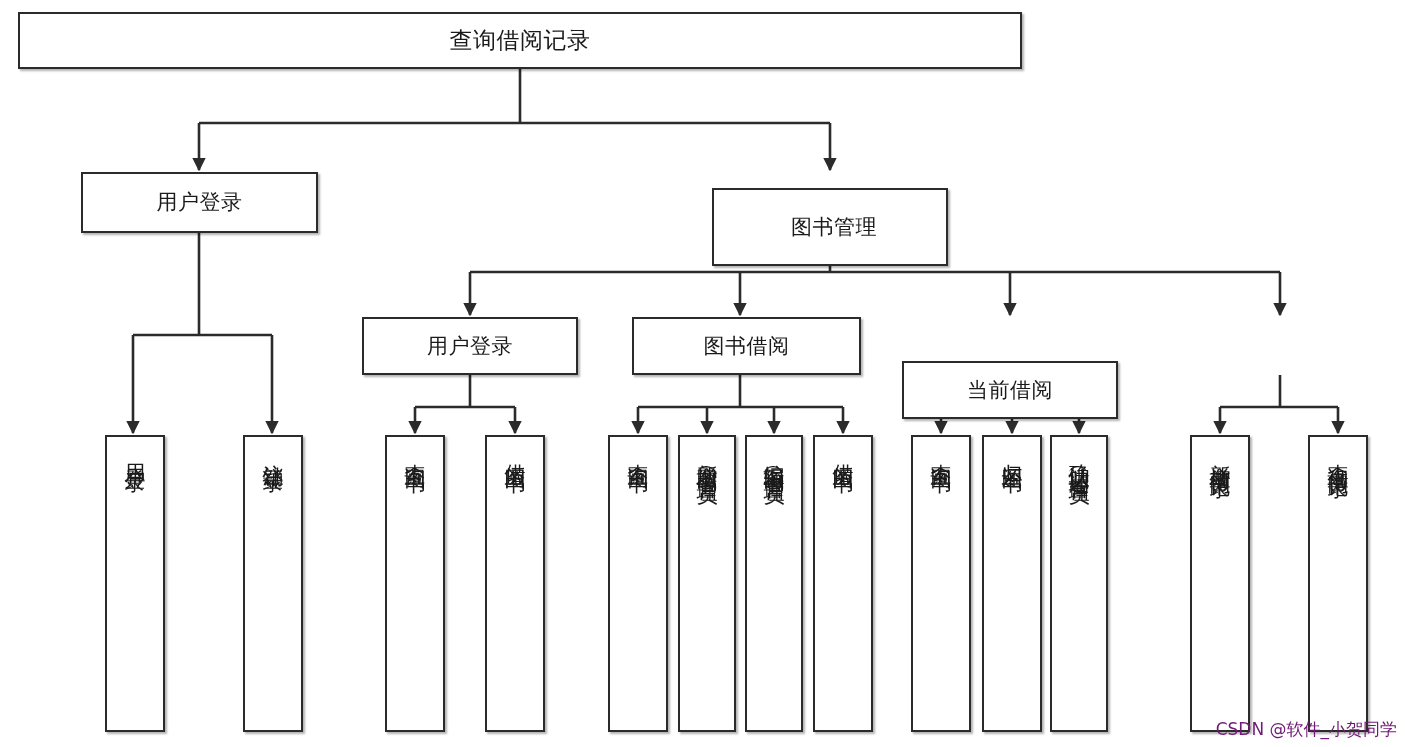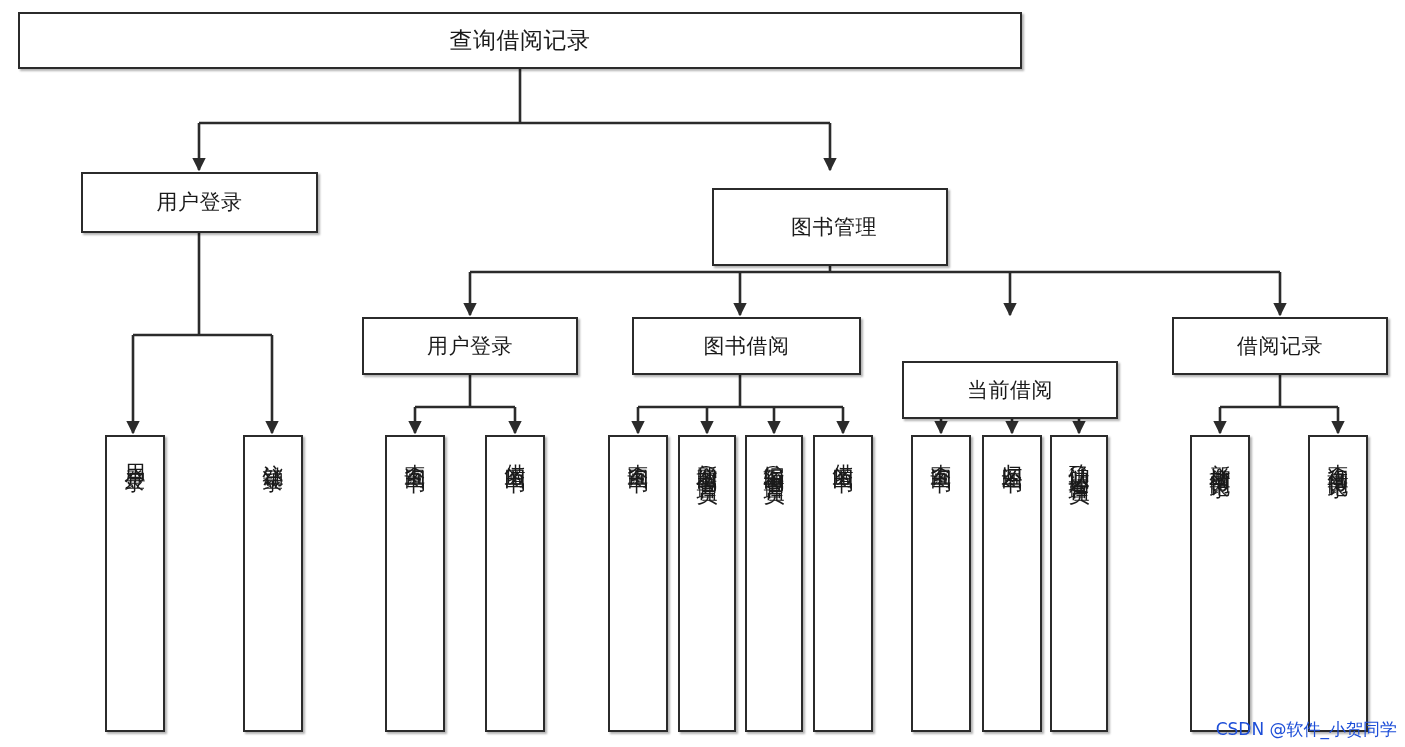--- a/index.html
+++ b/index.html
@@ -61,21 +61,21 @@
   .node.root .label  { font-size: 23px; }
   .node.lvl2 .label  { font-size: 21px; }
   .node.lvl3 .label  { font-size: 21px; }
   .node.leaf .label  { font-size: 21px; }
 
   #watermark {
     position: absolute;
     right: 8px;
     bottom: 6px;
     font-size: 17px;
-    color: #1d4ed8;
+    color: #701a75;
     z-index: 5;
     white-space: nowrap;
     font-family: "DejaVu Sans", "Liberation Sans", sans-serif;
     text-align: right;
   }
 </style>
 </head>
 <body>
 
 <div id="canvas">
@@ -146,23 +146,20 @@
 
   <div class="node lvl3 horiz" style="left:362px;top:317px;width:216px;height:58px;">
     <span class="label">用户登录</span>
   </div>
   <div class="node lvl3 horiz" style="left:632px;top:317px;width:229px;height:58px;">
     <span class="label">图书借阅</span>
   </div>
   <div class="node lvl3 horiz" style="left:902px;top:317px;width:216px;height:58px;margin-top:44px;">
     <span class="label">当前借阅</span>
   </div>
-  <div class="node lvl3 horiz" style="left:1172px;top:317px;width:216px;height:58px;">
-    <span class="label">借阅记录</span>
-  </div>
 
   <div class="node leaf vert" style="left:105px;top:435px;width:60px;height:297px;">
     <span class="label">用户登录</span>
   </div>
   <div class="node leaf vert" style="left:243px;top:435px;width:60px;height:297px;">
     <span class="label">注销登录</span>
   </div>
   <div class="node leaf vert" style="left:385px;top:435px;width:60px;height:297px;">
     <span class="label">查询图书</span>
   </div>

